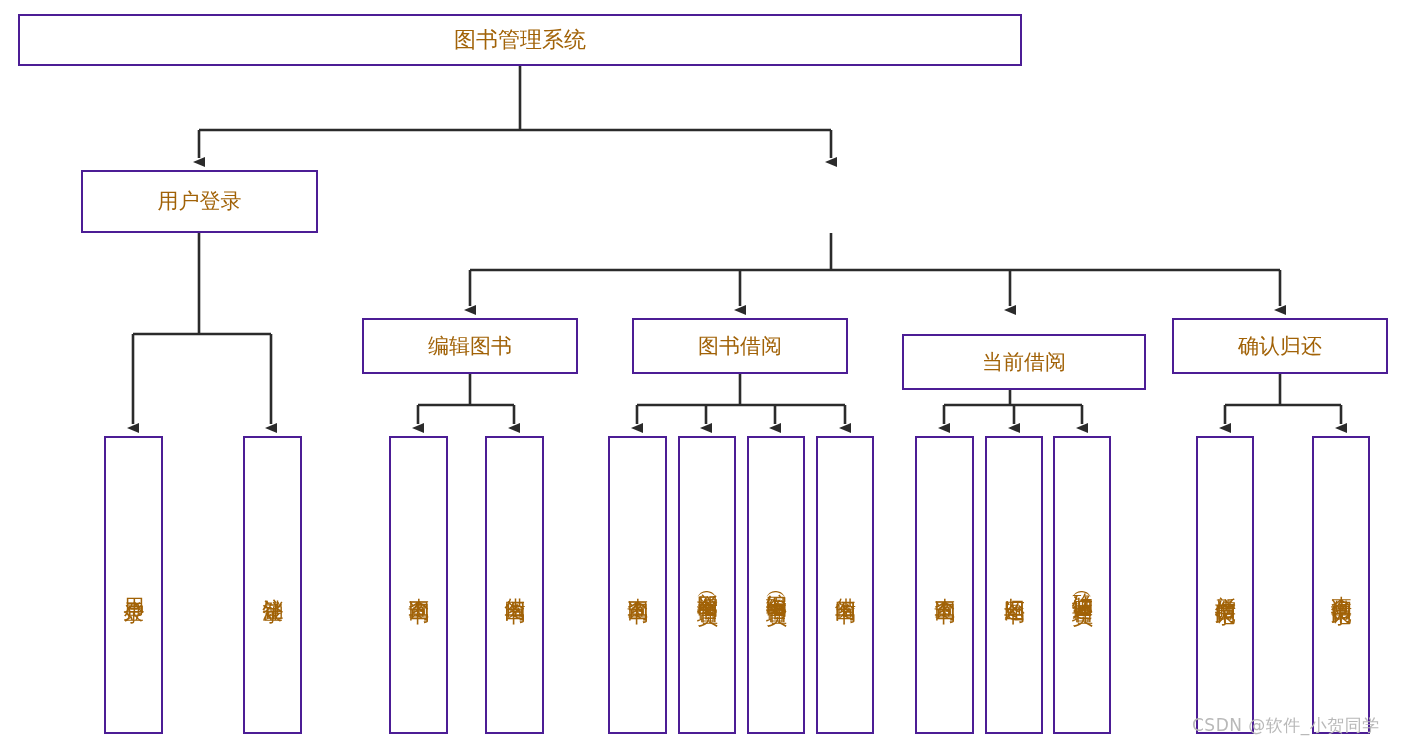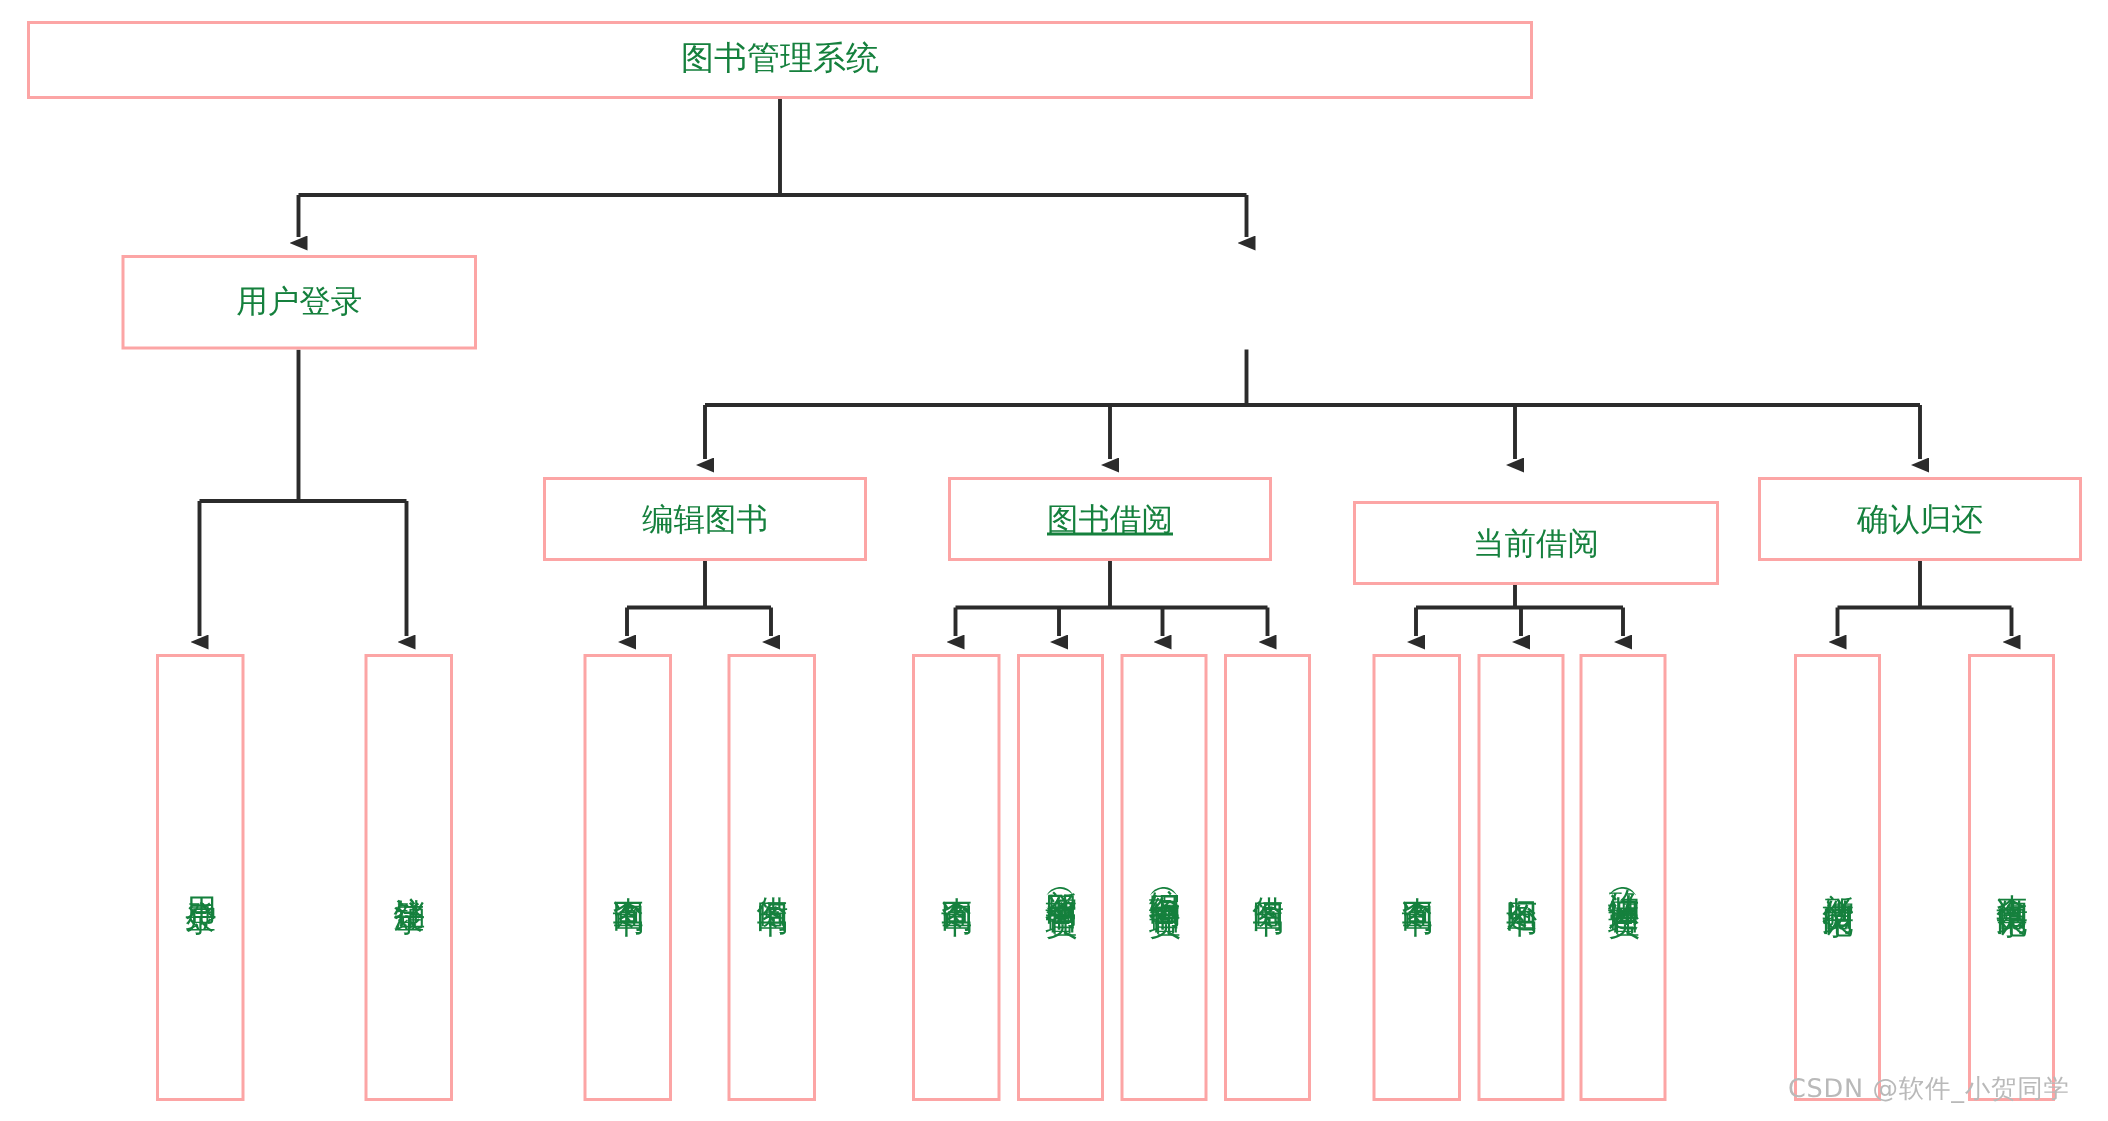--- a/index.html
+++ b/index.html
@@ -23,25 +23,25 @@
     left: 0;
     top: 0;
     width: 1405px;
     height: 747px;
     pointer-events: none;
   }
   .node {
     position: absolute;
     box-sizing: border-box;
     background: #ffffff;
-    border: 2px solid #fca5a5;
+    border: 2px solid #4c1d95;
     display: flex;
     align-items: center;
     justify-content: center;
-    color: #15803d;
+    color: #a16207;
   }
   .node-label {
     display: block;
     text-align: center;
     line-height: 1.18;
     white-space: pre;
   }
   
   .node.h .node-label {
     font-size: 21px;
@@ -134,21 +134,21 @@
     <span class="node-label">图书管理系统</span>
   </div>
 
   <div class="node h" style="left:81px; top:170px; width:237px; height:63px;">
     <span class="node-label">用户登录</span>
   </div>
 
   <div class="node h" style="left:362px; top:318px; width:216px; height:56px;">
     <span class="node-label">编辑图书</span>
   </div>
-  <div class="node h" style="left:632px; top:318px; width:216px; height:56px;text-decoration:underline;">
+  <div class="node h" style="left:632px; top:318px; width:216px; height:56px;">
     <span class="node-label">图书借阅</span>
   </div>
   <div class="node h" style="left:902px; top:334px; width:244px; height:56px;">
     <span class="node-label">当前借阅</span>
   </div>
   <div class="node h" style="left:1172px; top:318px; width:216px; height:56px;">
     <span class="node-label">确认归还</span>
   </div>
 
   <div class="node v" style="left:104px; top:436px; width:59px; height:298px;">

